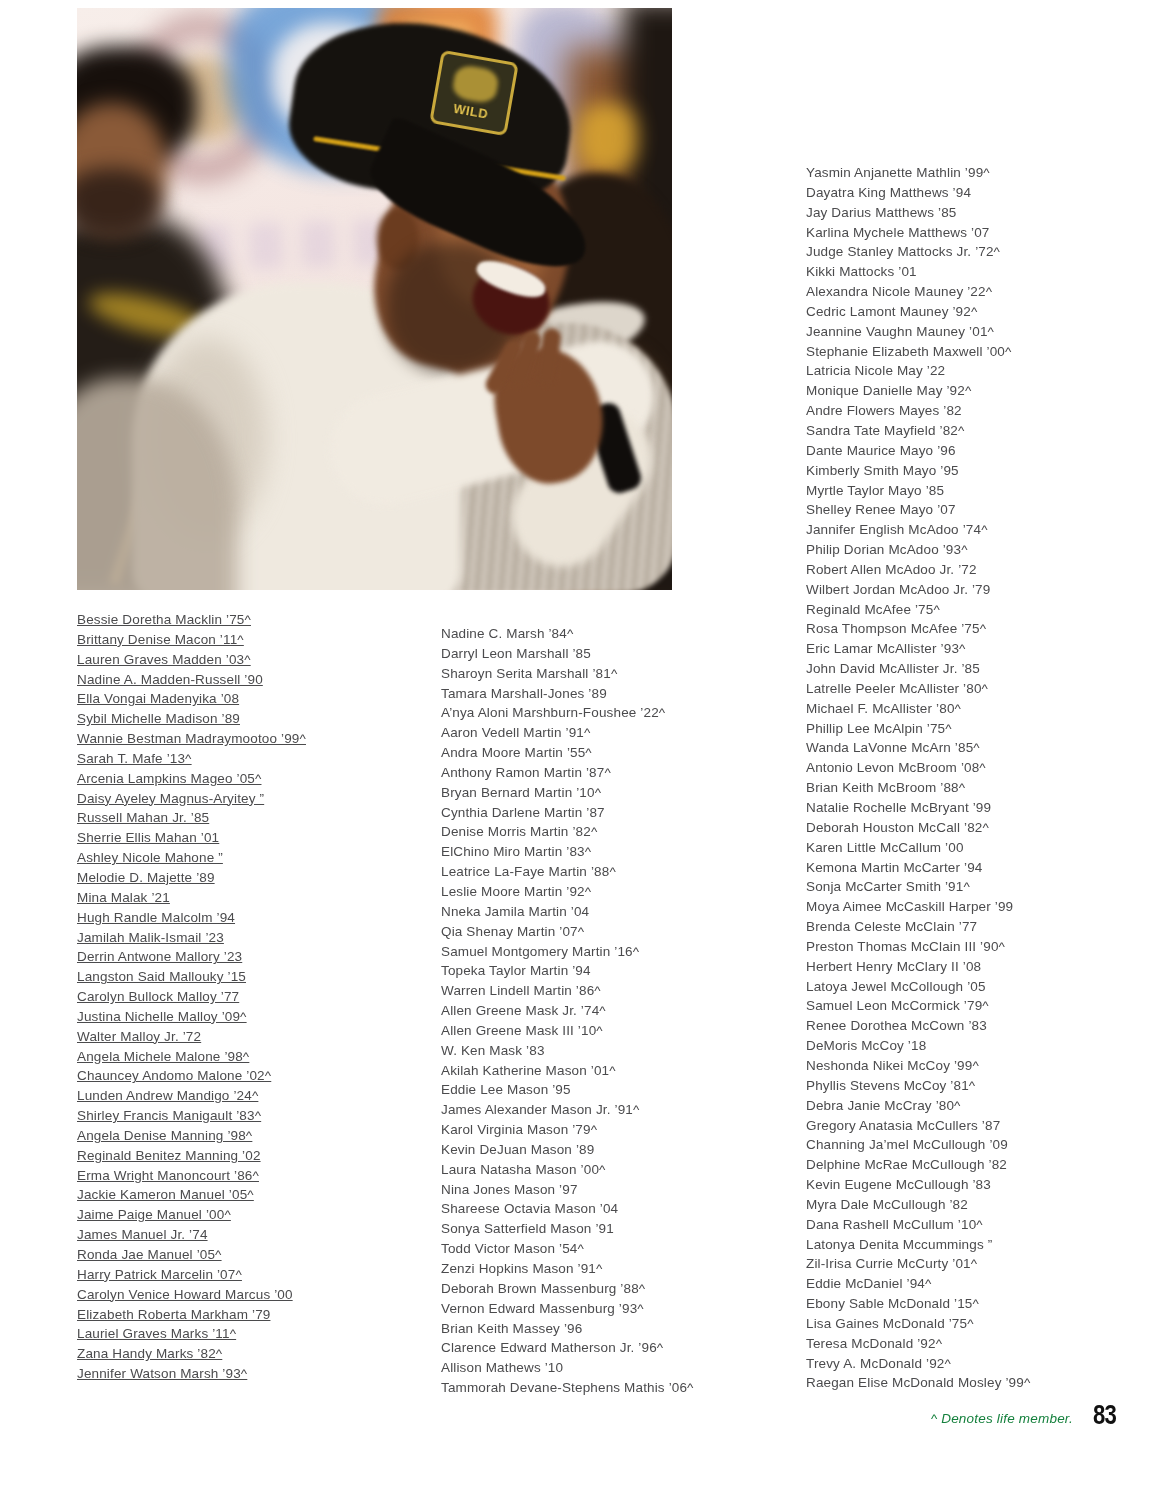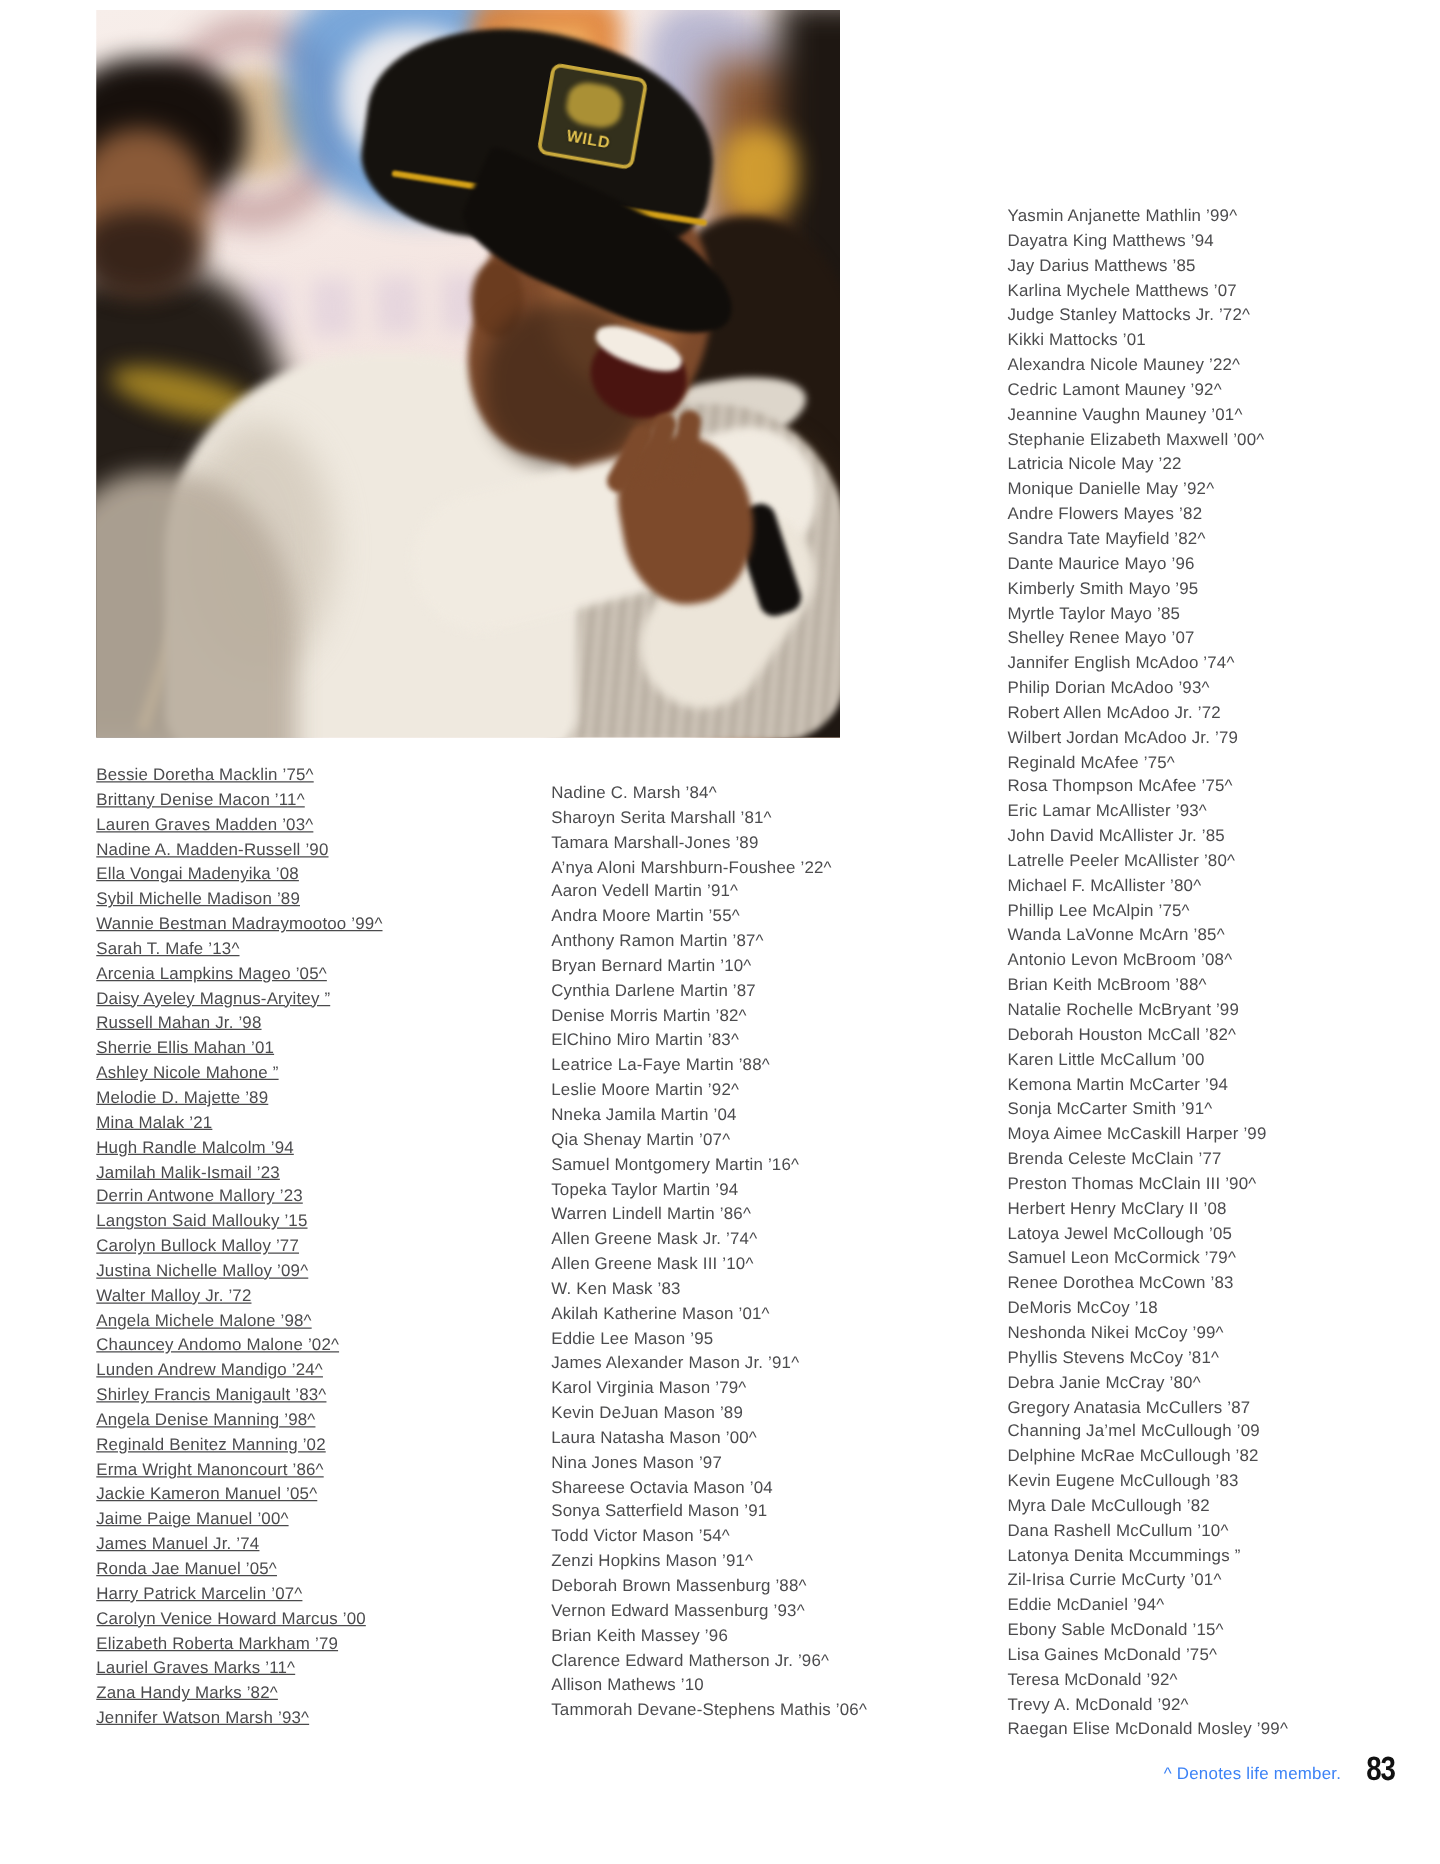--- a/index.html
+++ b/index.html
@@ -131,22 +131,22 @@
 
   
   .name-col { position:absolute; width:350px; font-size:13.5px; line-height:19.85px;
     letter-spacing:.15px; color:#4b4b4d; white-space:nowrap; }
   #col-left   { left:77px;  top:610px;text-decoration:underline; }
   #col-middle { left:441px; top:624px; }
   #col-right  { left:806px; top:163px; }
   .name-line { height:19.85px; }
 
   
-  .footnote { position:absolute; top:1411px; right:79px; 
-    font-size:13.5px; color:#3b82f6; letter-spacing:.2px; }
+  .footnote { position:absolute; top:1411px; right:79px; font-style:italic;
+    font-size:13.5px; color:#15803d; letter-spacing:.2px; }
   .page-number { position:absolute; left:1093px; top:1400px; font-size:27px;
     font-weight:bold; color:#111111; transform:scaleX(.82); transform-origin:left top;
     letter-spacing:-1px; }
 </style>
 </head>
 <body>
 
 <div class="page">
 
   <div class="photo">
@@ -210,21 +210,21 @@
       <div class="name-line">Bessie Doretha Macklin ’75^</div>
       <div class="name-line">Brittany Denise Macon ’11^</div>
       <div class="name-line">Lauren Graves Madden ’03^</div>
       <div class="name-line">Nadine A. Madden-Russell ’90</div>
       <div class="name-line">Ella Vongai Madenyika ’08</div>
       <div class="name-line">Sybil Michelle Madison ’89</div>
       <div class="name-line">Wannie Bestman Madraymootoo ’99^</div>
       <div class="name-line">Sarah T. Mafe ’13^</div>
       <div class="name-line">Arcenia Lampkins Mageo ’05^</div>
       <div class="name-line">Daisy Ayeley Magnus-Aryitey ”</div>
-      <div class="name-line">Russell Mahan Jr. ’98</div>
+      <div class="name-line">Russell Mahan Jr. ’85</div>
       <div class="name-line">Sherrie Ellis Mahan ’01</div>
       <div class="name-line">Ashley Nicole Mahone ”</div>
       <div class="name-line">Melodie D. Majette ’89</div>
       <div class="name-line">Mina Malak ’21</div>
       <div class="name-line">Hugh Randle Malcolm ’94</div>
       <div class="name-line">Jamilah Malik-Ismail ’23</div>
       <div class="name-line">Derrin Antwone Mallory ’23</div>
       <div class="name-line">Langston Said Mallouky ’15</div>
       <div class="name-line">Carolyn Bullock Malloy ’77</div>
       <div class="name-line">Justina Nichelle Malloy ’09^</div>
@@ -242,20 +242,21 @@
       <div class="name-line">Ronda Jae Manuel ’05^</div>
       <div class="name-line">Harry Patrick Marcelin ’07^</div>
       <div class="name-line">Carolyn Venice Howard Marcus ’00</div>
       <div class="name-line">Elizabeth Roberta Markham ’79</div>
       <div class="name-line">Lauriel Graves Marks ’11^</div>
       <div class="name-line">Zana Handy Marks ’82^</div>
       <div class="name-line">Jennifer Watson Marsh ’93^</div>
     </div>
   <div id="col-middle" class="name-col">
       <div class="name-line">Nadine C. Marsh ’84^</div>
+      <div class="name-line">Darryl Leon Marshall ’85</div>
       <div class="name-line">Sharoyn Serita Marshall ’81^</div>
       <div class="name-line">Tamara Marshall-Jones ’89</div>
       <div class="name-line">A’nya Aloni Marshburn-Foushee ’22^</div>
       <div class="name-line">Aaron Vedell Martin ’91^</div>
       <div class="name-line">Andra Moore Martin ’55^</div>
       <div class="name-line">Anthony Ramon Martin ’87^</div>
       <div class="name-line">Bryan Bernard Martin ’10^</div>
       <div class="name-line">Cynthia Darlene Martin ’87</div>
       <div class="name-line">Denise Morris Martin ’82^</div>
       <div class="name-line">ElChino Miro Martin ’83^</div>

